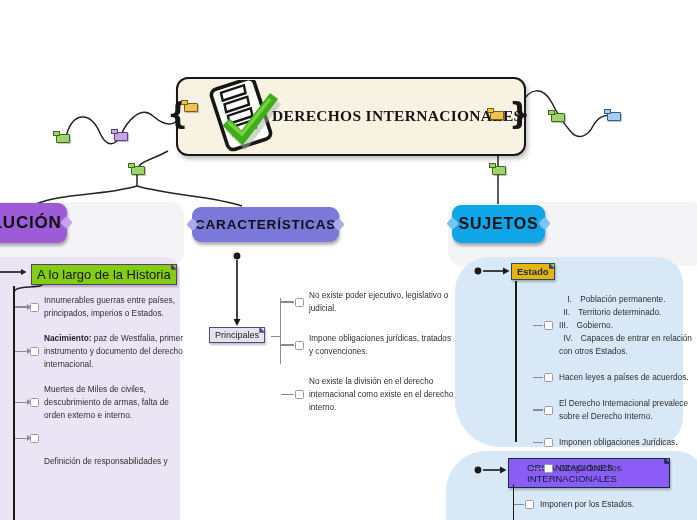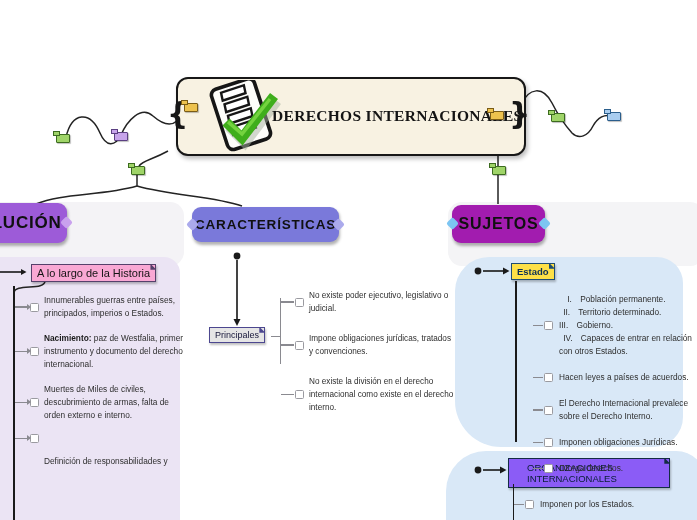--- a/index.html
+++ b/index.html
@@ -25,31 +25,31 @@
 
   
   .topic{position:absolute;border-radius:9px;display:flex;align-items:center;justify-content:center;
          font-weight:bold;color:#101010;box-shadow:1px 2.5px 3px rgba(0,0,0,.3);letter-spacing:.8px;}
   .topic .bump{position:absolute;width:9px;height:9px;transform:rotate(45deg);border-radius:2px;top:calc(50% - 5px);}
   .topic .bump.l{left:-4px;} .topic .bump.r{right:-4px;}
   .t-evo{left:-52px;top:203px;width:119px;height:40px;background:#9d5bd8;font-size:17px;}
   .t-evo .bump{background:#c9a1ee;}
   .t-car{left:192px;top:207px;width:147px;height:35px;background:#7a79da;font-size:13.5px;}
   .t-car .bump{background:#abaaec;}
-  .t-suj{left:452px;top:205px;width:93px;height:38px;background:#a21caf;font-size:16px;}
+  .t-suj{left:452px;top:205px;width:93px;height:38px;background:#0ea5e9;font-size:16px;}
   .t-suj .bump{background:#7cc5f2;}
 
   
   .tag{position:absolute;border:1.3px solid var(--bc);display:inline-flex;align-items:center;
        padding:2px 5px;box-shadow:1px 1.5px 2px rgba(0,0,0,.25);font-weight:normal;}
   .tag::after{content:"";position:absolute;top:-1.3px;right:-1.3px;width:6px;height:6px;
               background:var(--bc);clip-path:polygon(0 0,100% 100%,0 100%);}
-  .tag-historia{left:31px;top:264px;--bc:#55406b;background:#f9a8d4;font-size:11px;color:#141414;}
+  .tag-historia{left:31px;top:264px;--bc:#55406b;background:#84cc16;font-size:13px;color:#141414;}
   .tag-principales{left:209px;top:327px;--bc:#4c478f;background:#e5e5e5;font-size:9px;color:#17173a;}
-  .tag-estado{left:511px;top:263px;--bc:#1f4d73;background:#fde047;font-size:9.5px;color:#0b3055;font-weight:bold;}
+  .tag-estado{left:511px;top:263px;--bc:#1f4d73;background:#eab308;font-size:9.5px;color:#0b3055;font-weight:bold;}
   .tag-org{left:508px;top:458px;--bc:#132c44;background:#8b5cf6;font-size:9.5px;color:#071e35;
            font-weight:normal;width:124px;line-height:11px;padding:3px 18px;}
 
   
   .list{position:absolute;display:flex;flex-direction:column;}
   .mrow{display:flex;align-items:center;}
   .stub{flex:0 0 auto;height:1.3px;background:#8a8a90;position:relative;}
   .stub.arrow::after{content:"";position:absolute;right:-4px;top:-2.6px;
                      border-left:4.5px solid #8a8a90;border-top:3px solid transparent;border-bottom:3px solid transparent;}
   .cbox{flex:0 0 auto;width:7px;height:7px;border:1px solid #9a9aa0;border-radius:1.5px;background:#fff;}

